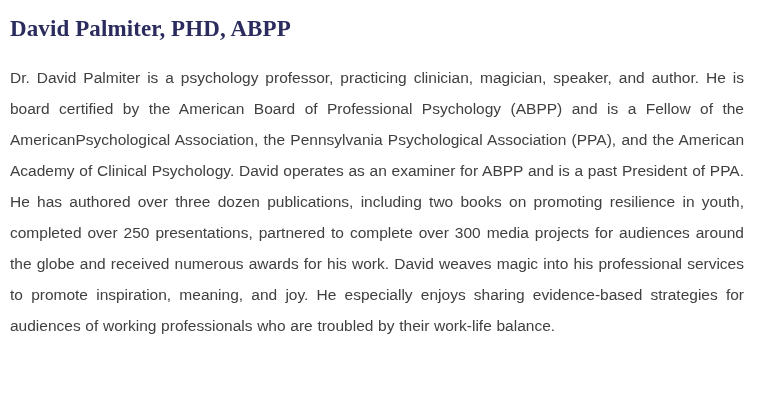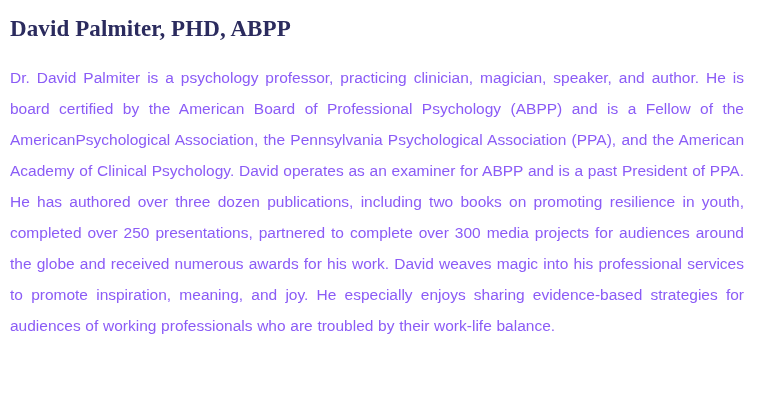--- a/index.html
+++ b/index.html
@@ -25,21 +25,21 @@
     font-size: 23px;
     line-height: 30px;
     color: #2b2b5e;
     margin: 0 0 18px 0;
     letter-spacing: 0.1px;
   }
   .bio-text {
     font-family: "Liberation Sans", sans-serif;
     font-size: 15.5px;
     line-height: 31px;
-    color: #8b5cf6;
+    color: #404040;
     text-align: justify;
     margin: 0;
     word-spacing: 0.4px;
   }
 </style>
 </head>
 <body>
 
 <div class="bio-container">
   <h1 class="bio-title">David Palmiter, PHD, ABPP</h1>

